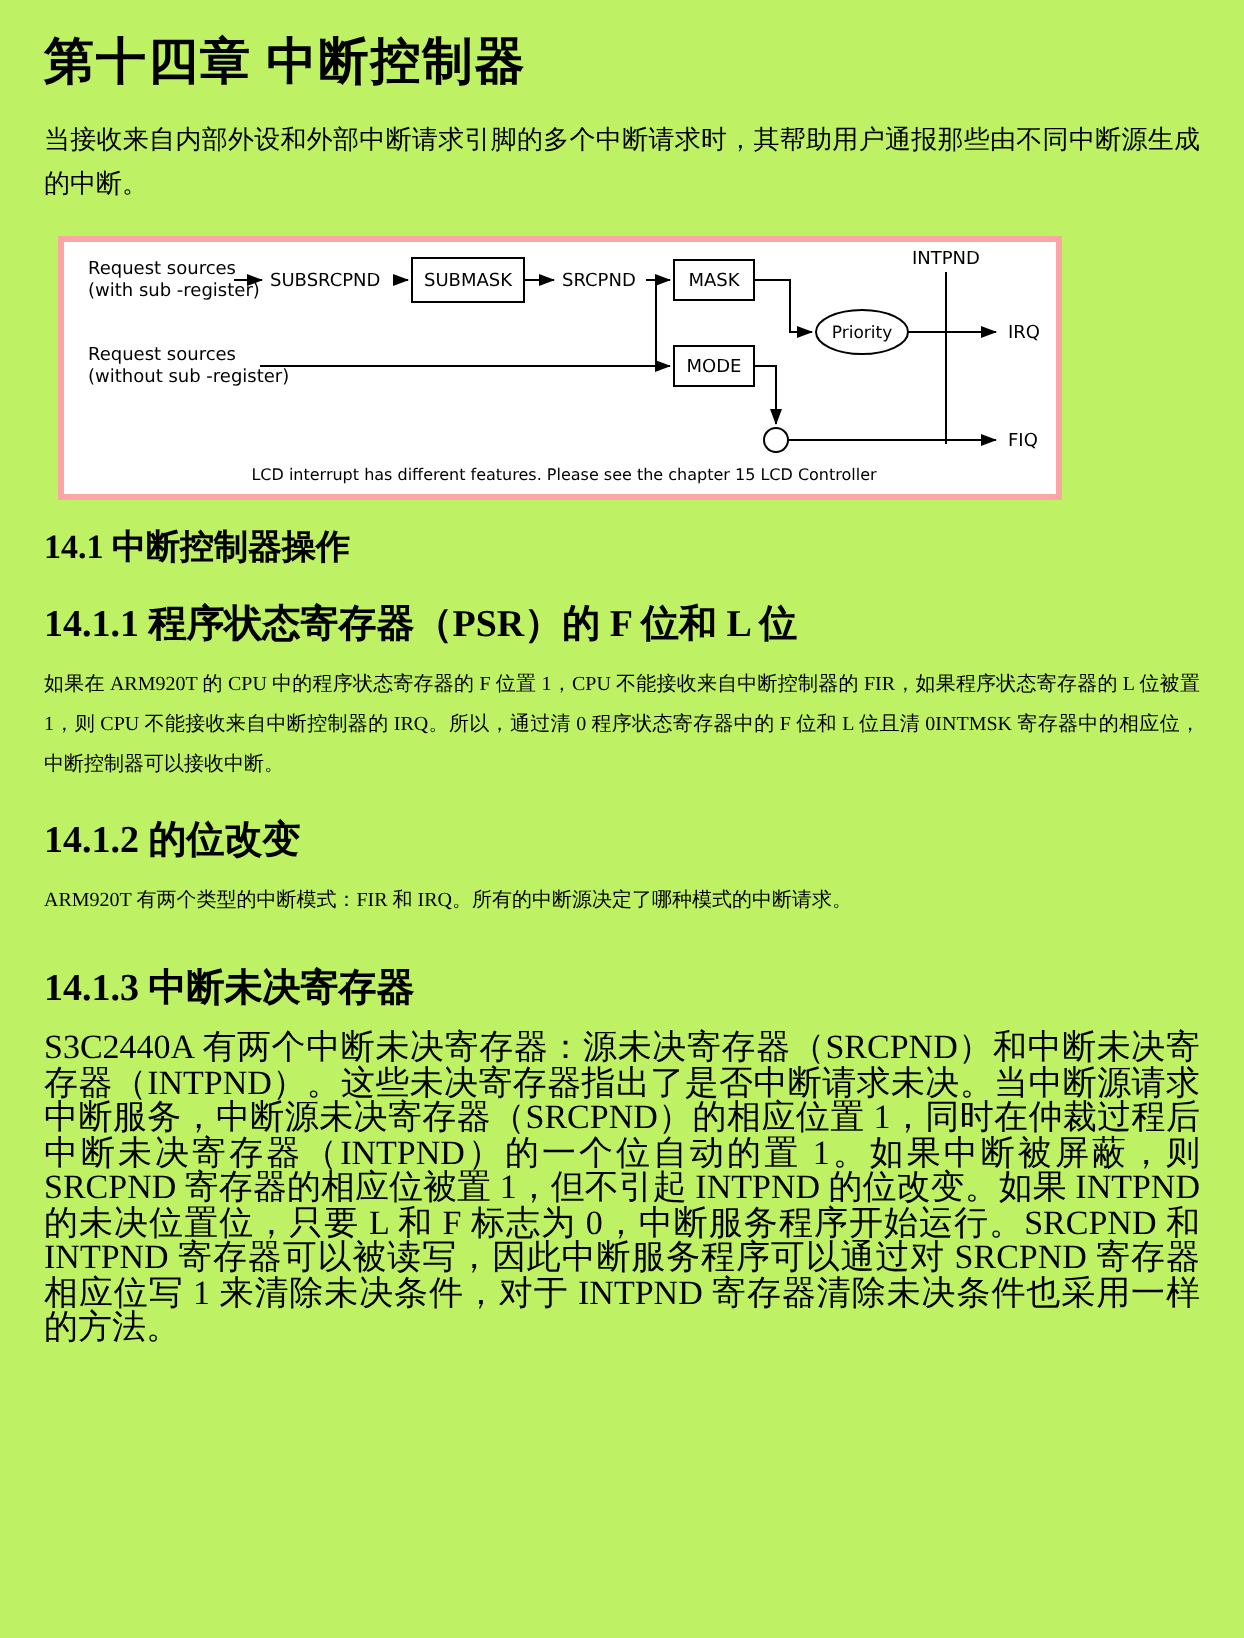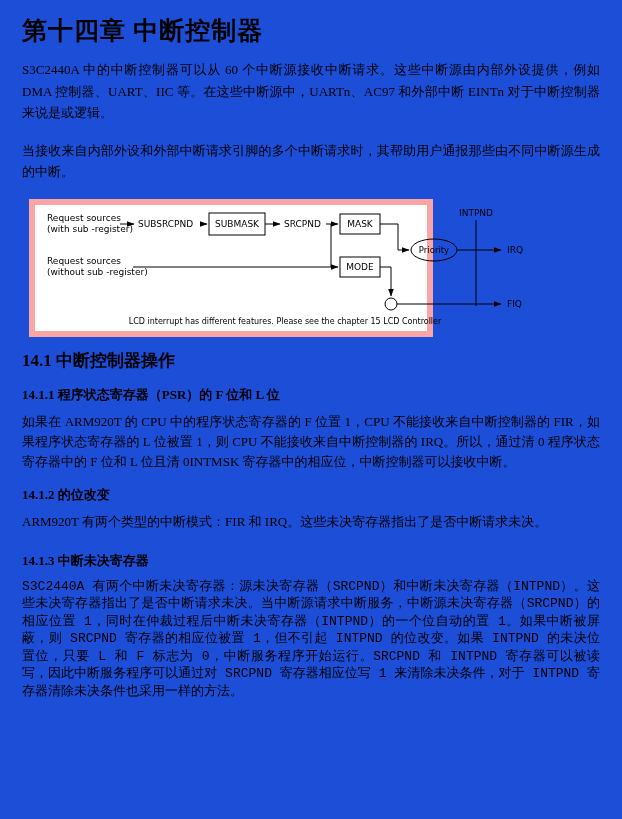--- a/index.html
+++ b/index.html
@@ -1,66 +1,65 @@
 <!DOCTYPE html>
 <html><head>
 <meta charset="utf-8">
 <style>
   * { margin:0; padding:0; box-sizing:border-box; }
   html,body { background:#e8e8e8; }
   .page {
     position:relative;
     width:622px; height:819px;
     margin:0 auto;
-    background:#1d4ed8; color:#000000;
+    background:#bef264; color:#000000;
     font-family:"Liberation Serif","DejaVu Serif",serif;
     padding:14px 22px 0 22px;
     overflow:hidden;
   }
   .chapter-title {
     font-size:25px; font-weight:bold; letter-spacing:1px;
     margin-bottom:12px;
   }
   .body-text {
     font-size:13px; line-height:21.5px; text-align:justify;
     margin-bottom:16px;
   }
   .sect-body {
-    font-size:13px; line-height:20px; text-align:justify;
+    font-size:10px; line-height:20px; text-align:justify;
     margin-bottom:12px;
   }
-  .sect-body.dense { font-size:13px; line-height:17.5px;font-family:Liberation Mono, monospace; }
+  .sect-body.dense { font-size:17px; line-height:17.5px; }
   .figure-block { margin:0 0 6px 0; }
   .diagram-frame {
-    width:404px; margin-left:7px;
-    border:6px solid #fca5a5; background:#fff;
+    width:502px; margin-left:7px;
+    border:3px solid #fca5a5; background:#fff;
     line-height:0;
   }
   .figure-caption {
     width:502px; margin-left:7px; margin-top:5px;
     text-align:center; font-weight:bold; font-size:10.5px;
     font-family:"Liberation Sans","DejaVu Sans",sans-serif;
     line-height:13px;
   }
   .section-heading { font-size:17px; font-weight:bold; margin:12px 0 0 0; }
-  .sub-heading { font-size:13px; font-weight:bold; margin:14px 0 8px 0; }
+  .sub-heading { font-size:19px; font-weight:bold; margin:14px 0 8px 0; }
   .sub-heading.gap-large { margin-top:20px; }
   svg text {
     font-family:"DejaVu Sans","Liberation Sans",sans-serif;
     fill:#000;
   }
 </style>
 </head>
 <body>
 
 <div class="page">
 
   <h1 class="chapter-title">第十四章 中断控制器</h1>
 
-  <p class="body-text">S3C2440A 中的中断控制器可以从 60 个中断源接收中断请求。这些中断源由内部外设提供，例如 DMA 控制器、UART、IIC 等。在这些中断源中，UARTn、AC97 和外部中断 EINTn 对于中断控制器来说是或逻辑。</p>
   <p class="body-text">当接收来自内部外设和外部中断请求引脚的多个中断请求时，其帮助用户通报那些由不同中断源生成的中断。</p>
 
   <figure class="figure-block">
     <div class="diagram-frame">
       <svg width="500" height="126" viewBox="0 0 500 126">
         <defs>
           <marker id="arr" markerWidth="9" markerHeight="8" refX="7.5" refY="3" orient="auto" markerUnits="userSpaceOnUse">
             <path d="M0,0 L8,3 L0,6 Z" fill="#000"></path>
           </marker>
         </defs>
@@ -101,18 +100,18 @@
       </svg>
     </div>
   </figure>
 
   <h2 class="section-heading">14.1 中断控制器操作</h2>
 
   <h3 class="sub-heading">14.1.1 程序状态寄存器（PSR）的 F 位和 L 位</h3>
   <p class="sect-body">如果在 ARM920T 的 CPU 中的程序状态寄存器的 F 位置 1，CPU 不能接收来自中断控制器的 FIR，如果程序状态寄存器的 L 位被置 1，则 CPU 不能接收来自中断控制器的 IRQ。所以，通过清 0 程序状态寄存器中的 F 位和 L 位且清 0INTMSK 寄存器中的相应位，中断控制器可以接收中断。</p>
 
   <h3 class="sub-heading">14.1.2 的位改变</h3>
-  <p class="sect-body">ARM920T 有两个类型的中断模式：FIR 和 IRQ。这些未决寄存器指出了是否中断请求未决。</p>
+  <p class="sect-body">ARM920T 有两个类型的中断模式：FIR 和 IRQ。所有的中断源决定了哪种模式的中断请求。</p>
 
   <h3 class="sub-heading gap-large">14.1.3 中断未决寄存器</h3>
   <p class="sect-body dense">S3C2440A 有两个中断未决寄存器：源未决寄存器（SRCPND）和中断未决寄存器（INTPND）。这些未决寄存器指出了是否中断请求未决。当中断源请求中断服务，中断源未决寄存器（SRCPND）的相应位置 1，同时在仲裁过程后中断未决寄存器（INTPND）的一个位自动的置 1。如果中断被屏蔽，则 SRCPND 寄存器的相应位被置 1，但不引起 INTPND 的位改变。如果 INTPND 的未决位置位，只要 L 和 F 标志为 0，中断服务程序开始运行。SRCPND 和 INTPND 寄存器可以被读写，因此中断服务程序可以通过对 SRCPND 寄存器相应位写 1 来清除未决条件，对于 INTPND 寄存器清除未决条件也采用一样的方法。</p>
 
 </div>
 
 </body></html>

